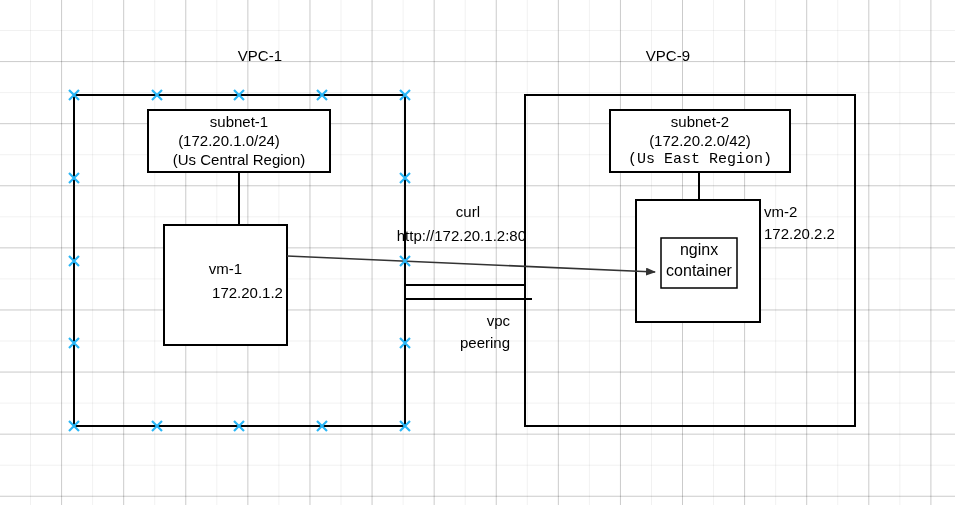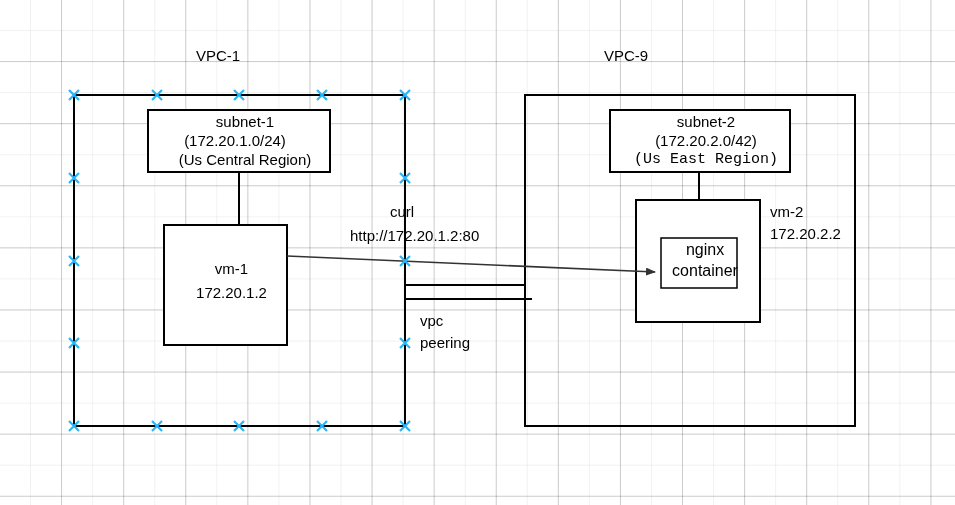--- a/index.html
+++ b/index.html
@@ -34,34 +34,33 @@
     top: 0;
     width: 955px;
     height: 505px;
     pointer-events: none;
   }
   .lbl {
     position: absolute;
     color: #000000;
     font-size: 15px;
     line-height: 19px;
-    text-align: left;
+    text-align: right;
     white-space: nowrap;
   }
   .vpc-title {
     font-size: 15px;
   }
   .box-label {
     position: absolute;
     text-align: center;
     color: #000000;
     font-size: 15px;
     line-height: 19px;
     white-space: nowrap;
-    margin-left: 6px;
   }
   .nginx-label {
     font-size: 16px;
     line-height: 18px;
   }
 </style>
 </head>
 <body>
 
 <div id="canvas">
@@ -154,21 +153,21 @@
 
   <div class="box-label" style="left:148px; top:112px; width:182px;">subnet-1</div>
   <div class="box-label" style="left:148px; top:131px; width:162px;">(172.20.1.0/24)</div>
   <div class="box-label" style="left:148px; top:150px; width:182px;">(Us Central Region)</div>
 
   <div class="box-label" style="left:610px; top:112px; width:180px;">subnet-2</div>
   <div class="box-label" style="left:610px; top:131px; width:180px;">(172.20.2.0/42)</div>
   <div class="box-label" style="left:610px; top:150px; width:180px;font-family:Liberation Mono, monospace;">(Us East Region)</div>
 
   <div class="box-label" style="left:164px; top:259px; width:123px;">vm-1</div>
-  <div class="box-label" style="left:164px; top:283px; width:123px;">172.20.1.2</div>
+  <div class="box-label" style="left:164px; top:283px; width:123px;padding-left:22px;">172.20.1.2</div>
 
   <div class="box-label" style="left:764px; top:202px; width:120px; text-align:left;">vm-2</div>
   <div class="box-label" style="left:764px; top:224px; width:120px; text-align:left;">172.20.2.2</div>
 
   <div class="box-label nginx-label" style="left:661px; top:241px; width:76px;">nginx</div>
   <div class="box-label nginx-label" style="left:655px; top:262px; width:88px;">container</div>
 
   <div class="lbl" style="left:390px; top:202px; width:90px;">curl</div>
   <div class="lbl" style="left:350px; top:226px; width:176px;">http://172.20.1.2:80</div>
 

